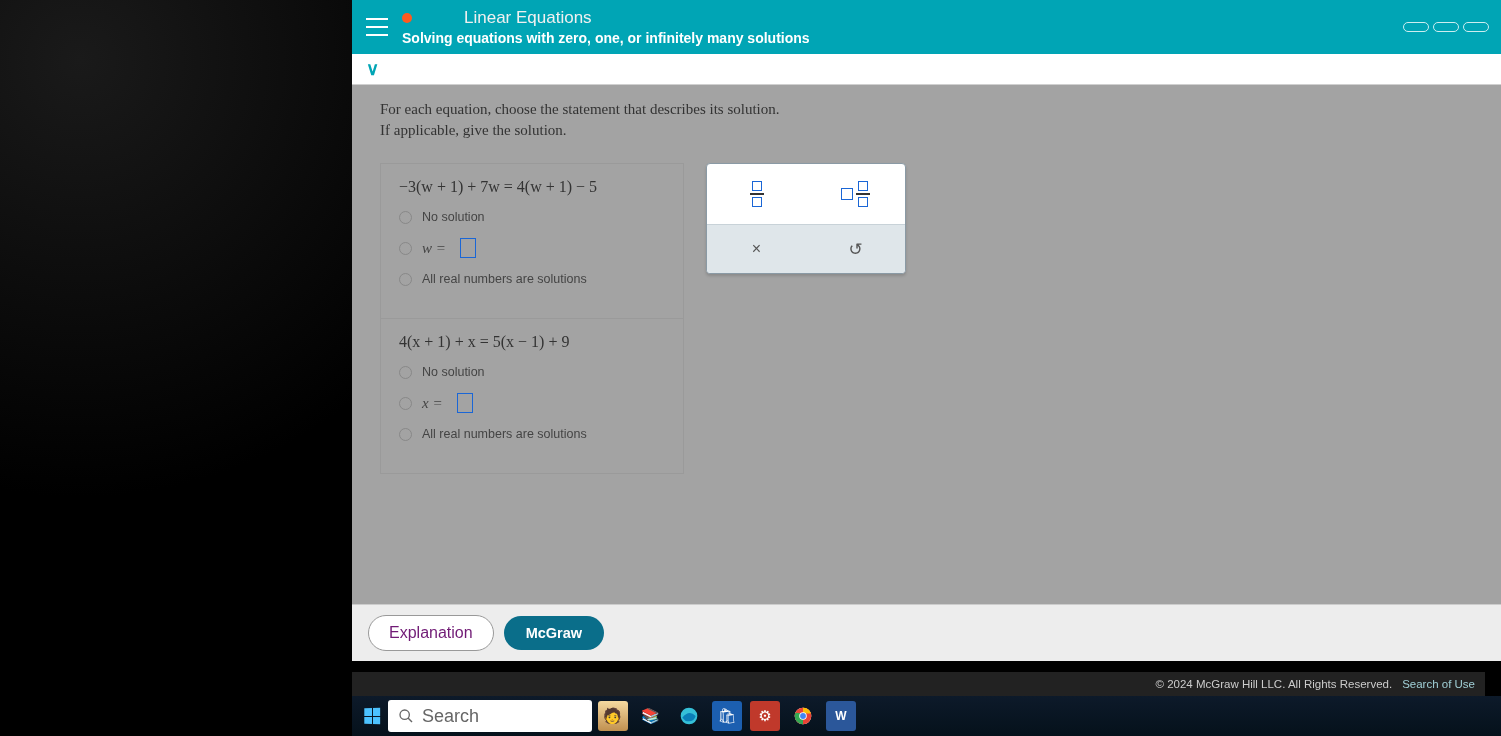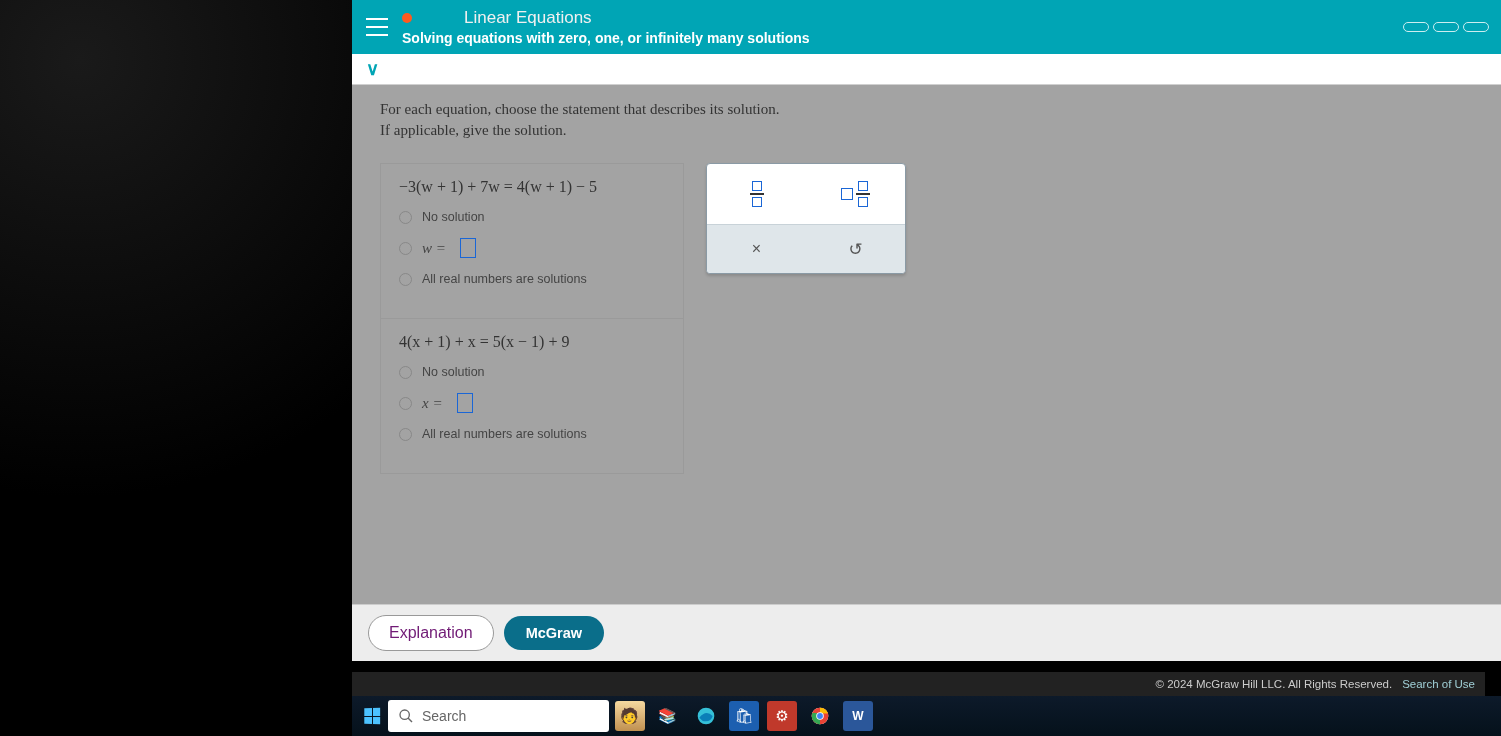--- a/index.html
+++ b/index.html
@@ -230,28 +230,28 @@
   display: grid;
   grid-template-columns: 1fr 1fr;
   grid-template-rows: 1fr 1fr;
   gap: 1px;
   transform: perspective(40px) rotateY(-8deg);
 }
 .win-logo span { background: #4cc2ff; }
 .search-box {
   background: #fff;
   height: 32px;
-  width: 221px;
+  width: 204px;
   border-radius: 3px;
   display: flex;
   align-items: center;
   padding: 0 10px;
   gap: 8px;
   color: #666;
-  font-size: 14px;
+  font-size: 18px;
 }
 .search-box svg { stroke: #666; }
 .task-icons { display: flex; gap: 8px; margin-left: 6px; align-items:center;}
 .t-icon {
   width: 30px; height: 30px;
   border-radius: 3px;
   display: flex; align-items: center; justify-content: center;
   font-size: 15px;
   cursor: pointer;
 }

